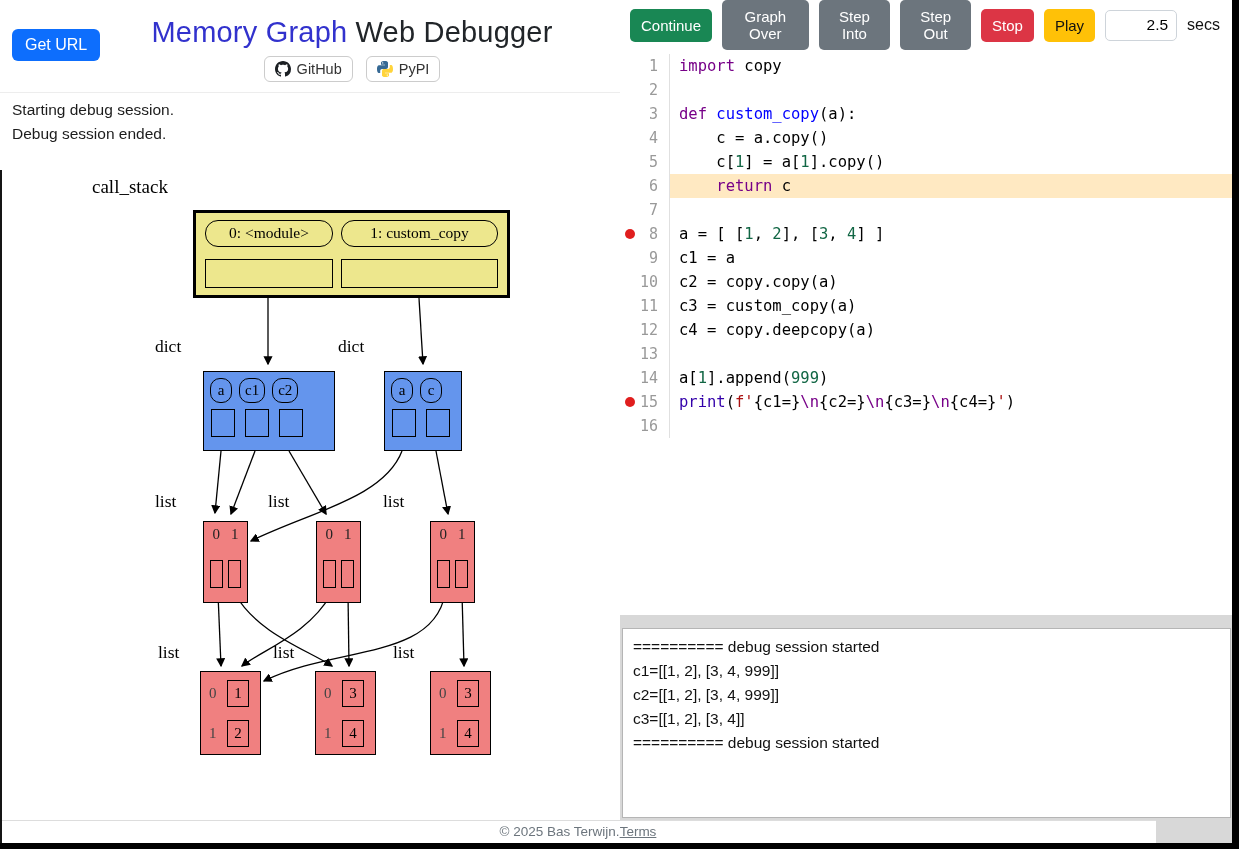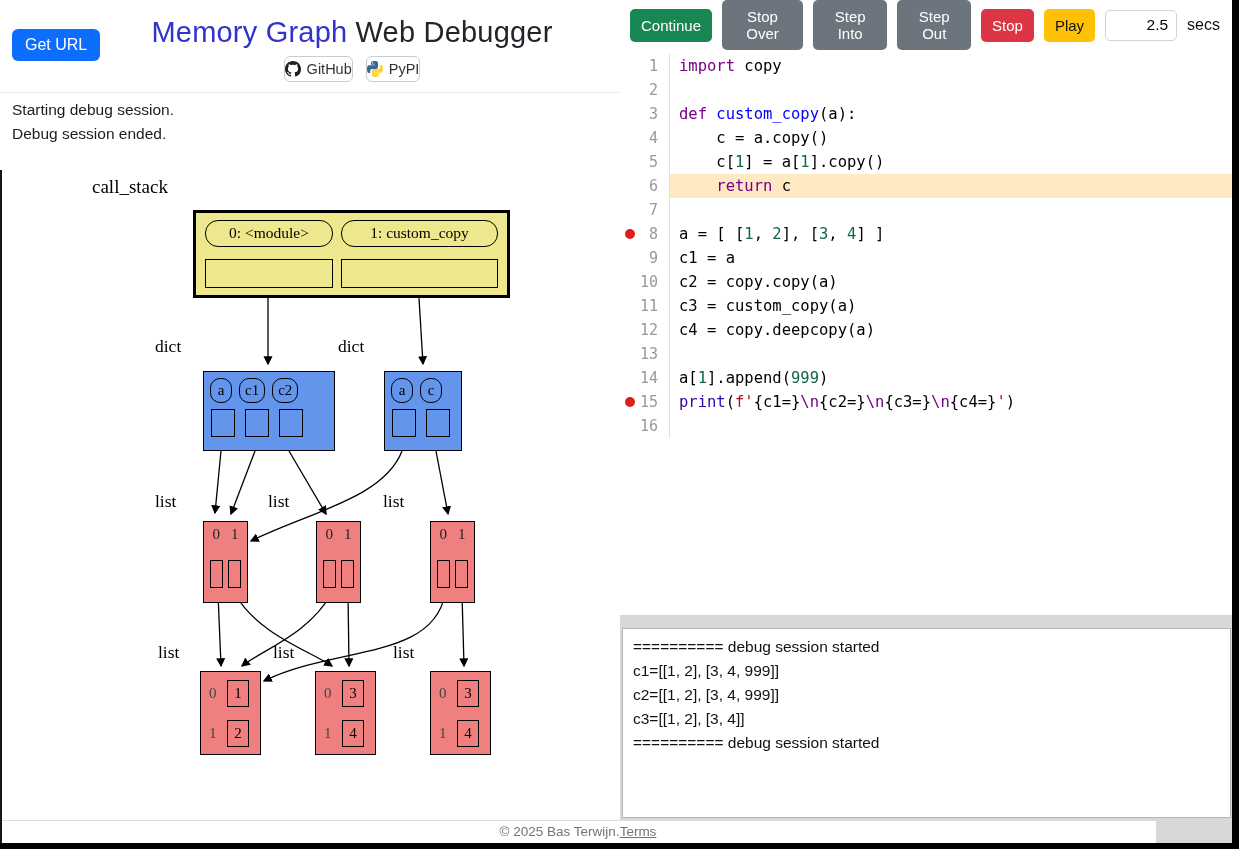--- a/index.html
+++ b/index.html
@@ -9,21 +9,21 @@
   .edge-left{position:absolute;left:0;top:170px;width:2px;height:673px;background:#151515;z-index:5}
 
   
   .left-panel{position:absolute;left:0;top:0;width:704px;height:820px;background:#22c55e;display:flex;flex-direction:column}
   .lp-header{height:93px;position:relative;border-bottom:1px solid #ededed;background:#fff}
   .get-url{position:absolute;left:12px;top:29px;background:var(--primary_btn);color:#fff;border:none;border-radius:6px;font-size:16px;padding:7px 13px;cursor:pointer;font-family:inherit}
   .title-row{text-align:center;padding-top:16px;font-size:29px;letter-spacing:.2px}
   .t1{color:var(--title_accent)}
   .t2{color:#212529}
   .badge-row{display:flex;justify-content:center;gap:13px;margin-top:7px}
-  .badge{display:inline-flex;align-items:center;gap:6px;border:1px solid #ccc;border-radius:6px;padding:4px 0;font-size:14.5px;color:#333;background:#fff;cursor:pointer;text-decoration:none}
+  .badge{display:inline-flex;align-items:center;gap:6px;border:1px solid #ccc;border-radius:6px;padding:4px 10px;font-size:14.5px;color:#333;background:#fff;cursor:pointer;text-decoration:none}
   .badge svg{display:block}
 
   .lp-log{height:77px;position:relative;background:#fff;padding:5px 12px;font-size:15.5px;color:#1c1c1c;overflow:hidden}
   .log-line{line-height:24px}
   .scrollbar{position:absolute;right:0;top:0;width:14px;height:77px;background:#f0f0f0}
   .sb-btn{height:13px;font-size:8px;color:#555;line-height:13px;text-align:center;cursor:pointer}
   .sb-btn.down{position:absolute;bottom:0;left:0;right:0}
   .sb-thumb{position:absolute;top:33px;left:3px;width:8px;height:27px;background:#6e6e6e;border-radius:4px;cursor:pointer}
 
   .lp-gtoolbar{height:46px;background:#f8f8f8;border-top:1px solid #ccc;border-bottom:1px solid #ccc;display:flex;align-items:center;justify-content:flex-end;gap:16px;padding-right:10px}
@@ -260,21 +260,21 @@
             <span class="lv-box">4</span>
           </div>
         </div>
     </div>
   </div>
 
   <div class="right-panel">
 
     <div class="controls">
       <button class="ctl green">Continue</button>
-      <button class="ctl gray">Stop Over</button>
+      <button class="ctl gray">Graph Over</button>
       <button class="ctl gray">Step Into</button>
       <button class="ctl gray">Step Out</button>
       <button class="ctl red">Stop</button>
       <button class="ctl yellow">Play</button>
       <input class="delay" value="2.5" style="">
       <span class="secs">secs</span>
     </div>
 
     <div class="code-area">
       <div>

